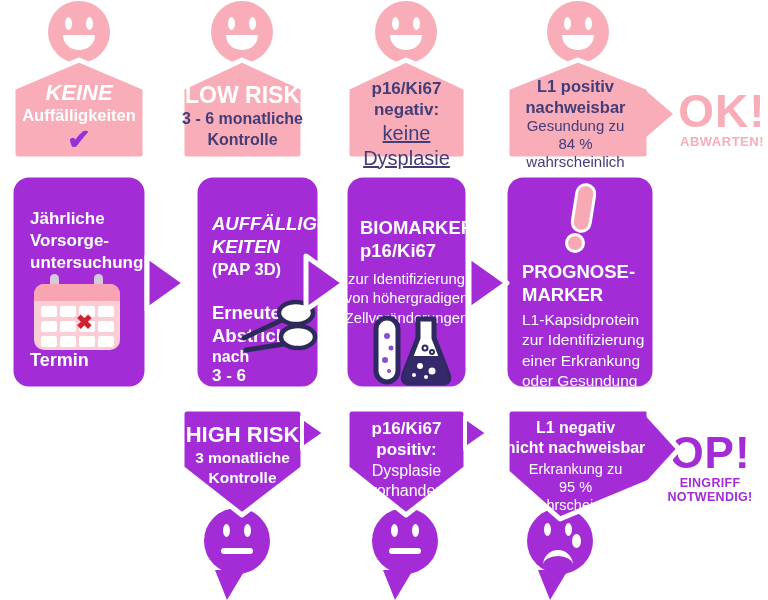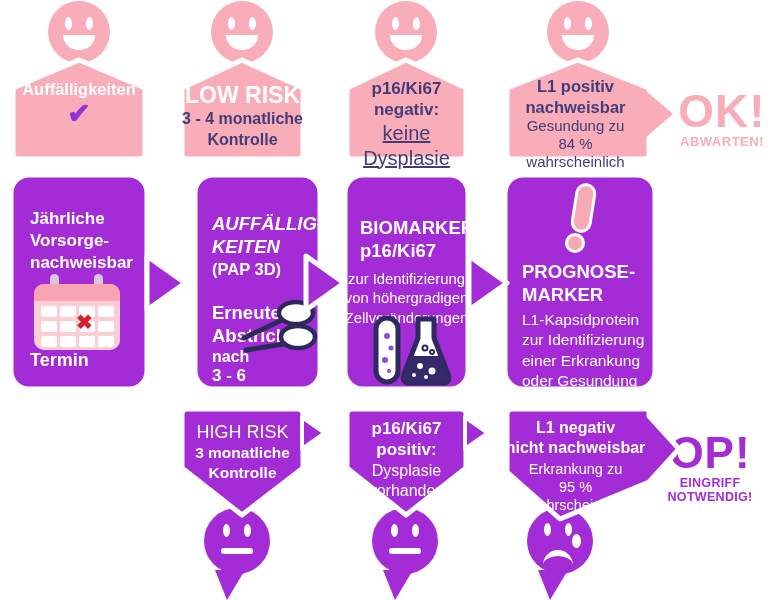--- a/index.html
+++ b/index.html
@@ -67,32 +67,33 @@
     <div class="eye" style="left:17px;top:16px;"></div>
     <div class="eye" style="left:38px;top:16px;"></div>
     <div class="smile" style="left:15px;top:34px;"></div>
   </div>
 
   <div class="abs" style="left:8px;top:56px;width:142px;height:108px;z-index:2;">
     <svg class="shape" viewBox="0 0 142 108">
       <path d="M5,32 L71,4 L137,32 L137,98 Q137,103 132,103 L10,103 Q5,103 5,98 Z" fill="#F8ADB8" stroke="#fff" stroke-width="5" stroke-linejoin="round"></path>
     </svg>
     <div class="content center" style="left:0;top:24px;width:142px;">
+      <div class="t-white" style="font-weight:800;font-style:italic;font-size:22px;">KEINE</div>
       <div class="t-white" style="font-weight:700;font-size:16.5px;">Auffälligkeiten</div>
       <div class="check" style="margin-top:-2px;">✔</div>
     </div>
   </div>
 
   <div class="abs" style="left:177px;top:56px;width:131px;height:108px;z-index:2;">
     <svg class="shape" viewBox="0 0 131 108">
       <path d="M5,32 L65,4 L126,32 L126,98 Q126,103 121,103 L10,103 Q5,103 5,98 Z" fill="#F8ADB8" stroke="#fff" stroke-width="5" stroke-linejoin="round"></path>
     </svg>
     <div class="content center" style="left:0;top:26px;width:131px;">
       <div class="t-white" style="font-weight:700;font-size:23px;">LOW RISK</div>
-      <div class="t-navy ml" style="font-weight:700;font-size:16px;line-height:1.3;">3 - 4 monatliche
+      <div class="t-navy ml" style="font-weight:700;font-size:16px;line-height:1.3;">3 - 6 monatliche
 Kontrolle</div>
     </div>
   </div>
 
   <div class="abs" style="left:342px;top:56px;width:129px;height:108px;z-index:2;">
     <svg class="shape" viewBox="0 0 129 108">
       <path d="M5,32 L64,4 L124,32 L124,98 Q124,103 119,103 L10,103 Q5,103 5,98 Z" fill="#F8ADB8" stroke="#fff" stroke-width="5" stroke-linejoin="round"></path>
     </svg>
     <div class="content center" style="left:0;top:22px;width:129px;">
       <div class="t-navy ml" style="font-weight:700;font-size:17px;line-height:1.25;">p16/Ki67
@@ -120,21 +121,21 @@
     <div class="ok-note t-pink ml" style="margin-top:-4px;">ABWARTEN!</div>
   </div>
 
   <div class="abs" style="left:8px;top:172px;width:142px;height:220px;z-index:2;">
     <svg class="shape" viewBox="0 0 142 220">
       <rect x="3" y="3" width="136" height="214" rx="18" fill="#A32CD6" stroke="#fff" stroke-width="5"></rect>
     </svg>
     <div class="content" style="left:22px;top:36px;width:112px;">
       <div class="t-white ml" style="font-weight:700;font-size:17px;line-height:1.3;">Jährliche
 Vorsorge-
-nachweisbar</div>
+untersuchung</div>
     </div>
     <div class="cal content" style="left:26px;top:102px;">
       <div class="pin" style="left:16px;"></div>
         <div class="pin" style="left:60px;"></div>
       <div class="body">
         <div class="header"></div>
         <div class="cell" style="left:7px;top:22px;"></div>
           <div class="cell" style="left:26px;top:22px;"></div>
         <div class="cell" style="left:45px;top:22px;"></div>
           <div class="cell" style="left:64px;top:22px;"></div>
@@ -227,21 +228,21 @@
   </svg>
   <svg class="abs" style="left:466px;top:252px;z-index:3;" width="46" height="62" viewBox="0 0 46 62">
     <path d="M3,4 L41,31 L3,58 Z" fill="#A32CD6" stroke="#fff" stroke-width="5" stroke-linejoin="round"></path>
   </svg>
 
   <div class="abs" style="left:177px;top:404px;width:131px;height:116px;z-index:3;">
     <svg class="shape" viewBox="0 0 131 116">
       <path d="M10,5 L121,5 Q126,5 126,10 L126,64 L65,111 L5,64 L5,10 Q5,5 10,5 Z" fill="#A32CD6" stroke="#fff" stroke-width="5" stroke-linejoin="round"></path>
     </svg>
     <div class="content center" style="left:0;top:18px;width:131px;">
-      <div class="t-white" style="font-weight:400;font-size:18px;">HIGH RISK</div>
+      <div class="t-white" style="font-weight:700;font-size:22px;">HIGH RISK</div>
       <div class="t-white ml" style="font-weight:700;font-size:15.5px;line-height:1.3;">3 monatliche
 Kontrolle</div>
     </div>
   </div>
 
   <div class="abs" style="left:342px;top:404px;width:129px;height:116px;z-index:3;">
     <svg class="shape" viewBox="0 0 129 116">
       <path d="M10,5 L119,5 Q124,5 124,10 L124,64 L64,111 L5,64 L5,10 Q5,5 10,5 Z" fill="#A32CD6" stroke="#fff" stroke-width="5" stroke-linejoin="round"></path>
     </svg>
     <div class="content center" style="left:0;top:14px;width:129px;">

